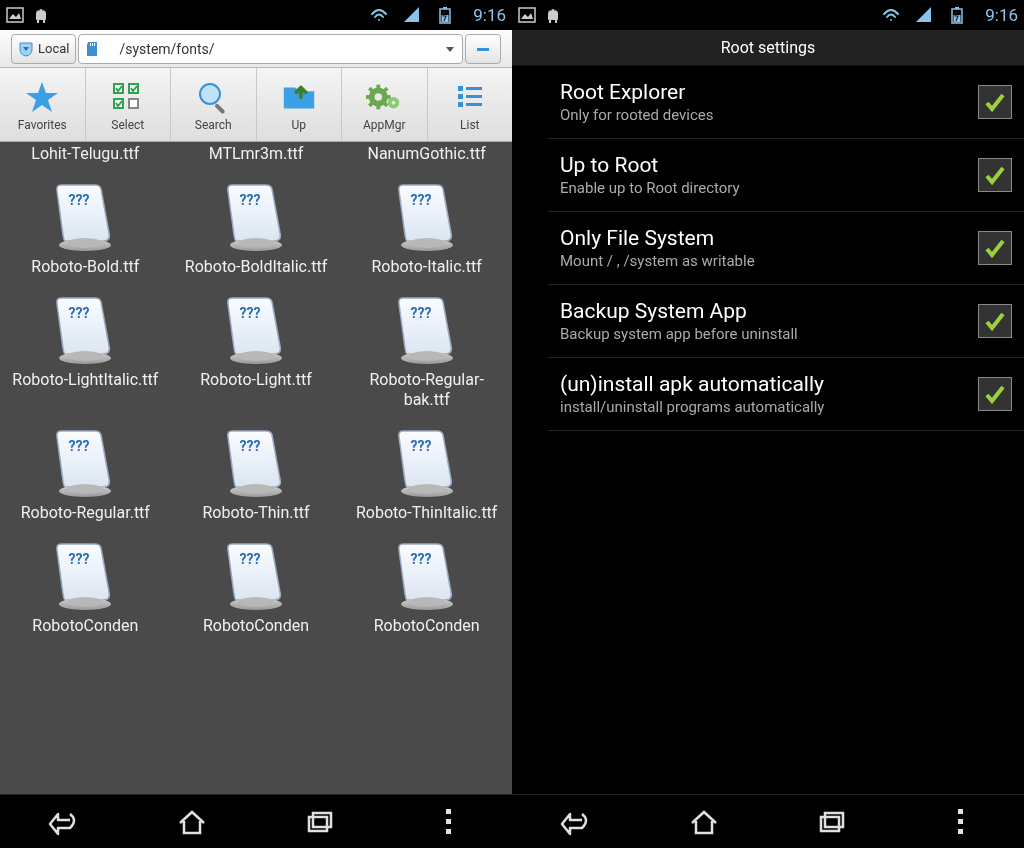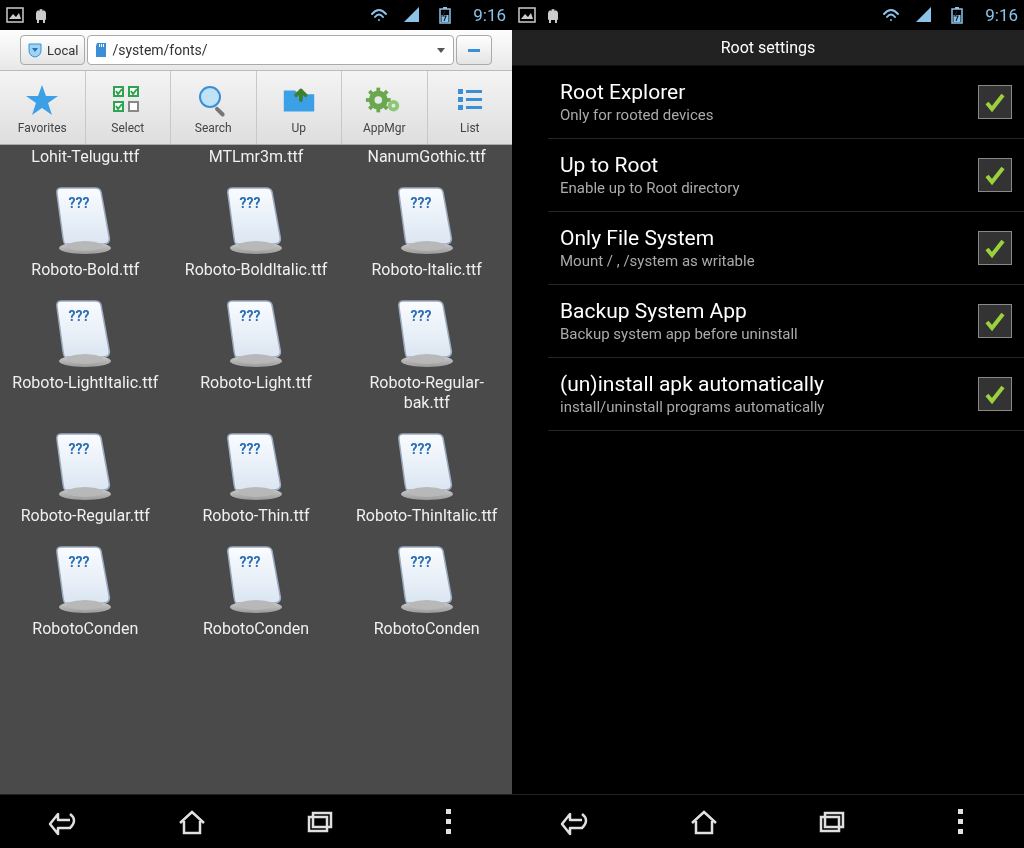--- a/index.html
+++ b/index.html
@@ -9,23 +9,23 @@
 
 
 .status-bar { height: 30px; background: #000; display: flex; align-items: center; padding: 0 6px; }
 .status-left { display: flex; gap: 8px; align-items: center; }
 .status-right { margin-left: auto; display: flex; gap: 15px; align-items: center; color: #8bc4e8; font-size: 16px; }
 .clock { font-size: 17px; color: #8bc4e8; margin-left: 4px; }
 .icon-small { width: 18px; height: 18px; fill: #ccc; }
 .icon-stat { width: 18px; height: 18px; fill: #8bc4e8; }
 
 
-.fm-top { background: linear-gradient(#fdfdfd, #e8e8e8); border-bottom: 1px solid #bbb; display: flex; align-items: center; height: 38px; padding: 20px; gap: 2px; }
+.fm-top { background: linear-gradient(#fdfdfd, #e8e8e8); border-bottom: 1px solid #bbb; display: flex; align-items: center; height: 38px; padding: 11px; gap: 2px; }
 .loc-btn { background: linear-gradient(#fff,#e4e4e4); border: 1px solid #aaa; border-radius: 4px; height: 30px; display: flex; align-items: center; padding: 0 6px; font-size: 13px; color: #333; gap: 4px; }
-.path-field { flex: 1; background: #fff; border: 1px solid #aaa; border-radius: 4px; height: 30px; display: flex; align-items: center; padding: 0 6px; font-size: 14px; color: #333; gap: 4px; }
+.path-field { flex: 1; background: #fff; border: 1px solid #aaa; border-radius: 4px; height: 30px; display: flex; align-items: center; padding: 0 6px; font-size: 14px; color: #333; gap: 20px; }
 .path-field .chev { margin-left: auto; }
 .mini-btn { background: linear-gradient(#fff,#e4e4e4); border: 1px solid #aaa; border-radius: 4px; width: 36px; height: 30px; display: flex; align-items: center; justify-content: center; color: #3b8fd6; font-weight: bold; font-size: 24px; }
 
 .toolbar { background: linear-gradient(#f4f4f4,#dedede); display: flex; height: 74px; border-bottom: 1px solid #aaa; }
 .tool-item { flex: 1; border-right: 1px solid #c8c8c8; display: flex; flex-direction: column; align-items: center; justify-content: center; font-size: 12px; color: #444; gap: 2px; }
 .tool-item:last-child { border-right: none; }
 .tool-icon { width: 38px; height: 38px; display: flex; align-items: center; justify-content: center; }
 
 .grid-area { flex: 1; background: #4a4a4a; overflow: hidden; }
 .grid { display: grid; grid-template-columns: repeat(3,1fr); text-align: center; color: #f0f0f0; font-size: 16px; }

